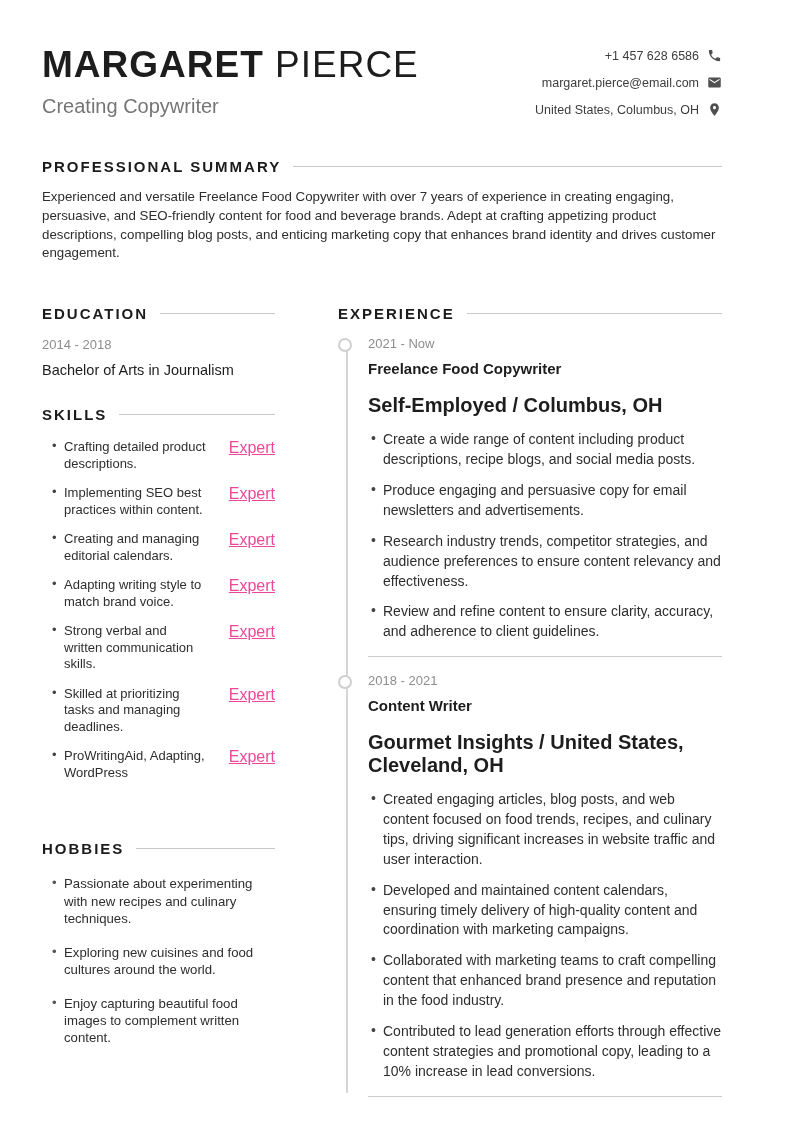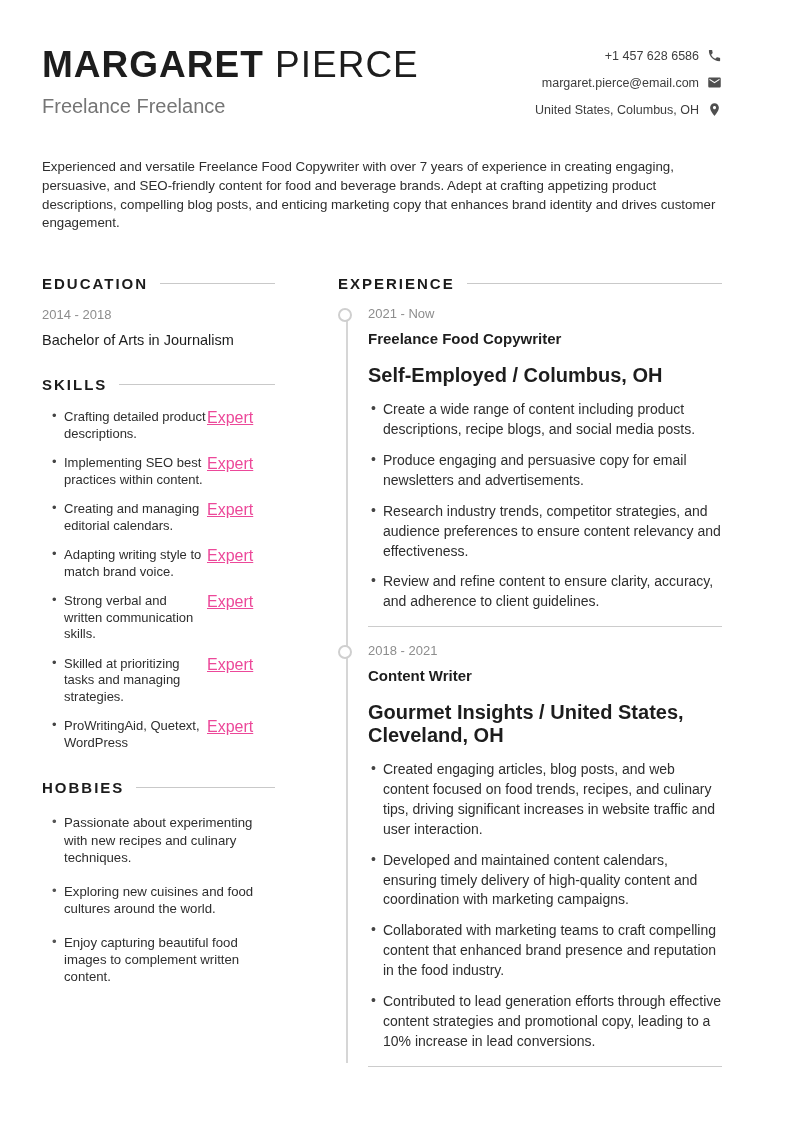--- a/index.html
+++ b/index.html
@@ -41,27 +41,27 @@
   .col-right { flex: 1; margin-left: 63px; }
 
   
   .edu-dates { margin-top: 15px; font-size: 13px; color: #8d8d8d; }
   .edu-degree { margin-top: 10px; font-size: 14.5px; font-weight: 400; color: #1d1d1d; }
   .edu-school { margin-top: 8px; font-size: 12.5px; color: #3d3d3d; }
 
   
   .skills-sec { margin-top: 28px; }
   .skill-list { margin-top: 16px; }
-  .skill-item { display: flex; margin-bottom: 13px; }
+  .skill-item { display: flex; justify-content: space-between; margin-bottom: 13px; }
   .skill-name { width: 165px; font-size: 13px; line-height: 1.27; color: #2e2e2e; padding-left: 22px; position: relative; }
   .skill-name::before { content: "•"; position: absolute; left: 10px; top: -1px; color: #444; font-size: 13px; }
   .skill-level { font-size: 16px; color: #ec4899; text-decoration: underline; }
 
   
-  .hobbies-sec { margin-top: 28px; }
+  .hobbies-sec { margin-top: 59px; }
   .hobby-list { margin-top: 18px; }
   .hobby-item { font-size: 13.2px; line-height: 1.3; color: #2e2e2e; padding-left: 22px; position: relative; margin-bottom: 17px; }
   .hobby-item::before { content: "•"; position: absolute; left: 10px; top: -1px; color: #555; }
 
   
   .timeline { position: relative; margin-top: 14px; }
   .timeline::before {
     content: ""; position: absolute; left: 8px; top: 14px; bottom: 4px;
     width: 2px; background: #d6d6d6;
   }
@@ -82,21 +82,21 @@
 <body>
 
 <div class="page">
 
   <div class="header">
     <div>
       <div class="name">
         <span class="first">MARGARET</span>
         <span class="last">PIERCE</span>
       </div>
-      <div class="job-title">Freelance Freelance</div>
+      <div class="job-title">Creating Copywriter</div>
     </div>
 
     <div class="contact">
       <div class="contact-row">
         <span class="txt">+1 457 628 6586</span>
         <span>
           <svg viewBox="0 0 24 24">
               <path d="M6.62 10.79c1.44 2.83 3.76 5.14 6.59 6.59l2.2-2.2c.27-.27.67-.36 1.02-.24 1.12.37 2.33.57 3.57.57.55 0 1 .45 1 1V20c0 .55-.45 1-1 1-9.39 0-17-7.61-17-17 0-.55.45-1 1-1h3.5c.55 0 1 .45 1 1 0 1.25.2 2.45.57 3.57.11.35.03.74-.25 1.02l-2.2 2.2z"></path>
             </svg>
         </span>
@@ -114,20 +114,24 @@
         <span>
           <svg viewBox="0 0 24 24">
               <path d="M12 2C8.13 2 5 5.13 5 9c0 5.25 7 13 7 13s7-7.75 7-13c0-3.87-3.13-7-7-7zm0 9.5c-1.38 0-2.5-1.12-2.5-2.5s1.12-2.5 2.5-2.5 2.5 1.12 2.5 2.5-1.12 2.5-2.5 2.5z"></path>
             </svg>
         </span>
       </div>
     </div>
   </div>
 
   <div class="summary">
+    <div class="sec-head">
+      <span class="sec-title">PROFESSIONAL SUMMARY</span>
+      <span class="rule"></span>
+    </div>
     <p>Experienced and versatile Freelance Food Copywriter with over 7 years of experience in creating engaging, persuasive, and SEO-friendly content for food and beverage brands. Adept at crafting appetizing product descriptions, compelling blog posts, and enticing marketing copy that enhances brand identity and drives customer engagement.</p>
   </div>
 
   <div class="columns">
 
     <div class="col-left">
 
       <div>
         <div class="sec-head">
           <span class="sec-title">EDUCATION</span>
@@ -159,25 +163,25 @@
           </div>
           <div class="skill-item">
             <span class="skill-name">Adapting writing style to match brand voice.</span>
             <span class="skill-level">Expert</span>
           </div>
           <div class="skill-item">
             <span class="skill-name">Strong verbal and written communication skills.</span>
             <span class="skill-level">Expert</span>
           </div>
           <div class="skill-item">
-            <span class="skill-name">Skilled at prioritizing tasks and managing strategies.</span>
-            <span class="skill-level">Expert</span>
-          </div>
-          <div class="skill-item">
-            <span class="skill-name">ProWritingAid, Quetext, WordPress</span>
+            <span class="skill-name">Skilled at prioritizing tasks and managing deadlines.</span>
+            <span class="skill-level">Expert</span>
+          </div>
+          <div class="skill-item">
+            <span class="skill-name">ProWritingAid, Adapting, WordPress</span>
             <span class="skill-level">Expert</span>
           </div>
         </div>
       </div>
 
       <div class="hobbies-sec">
         <div class="sec-head">
           <span class="sec-title">HOBBIES</span>
           <span class="rule"></span>
         </div>

